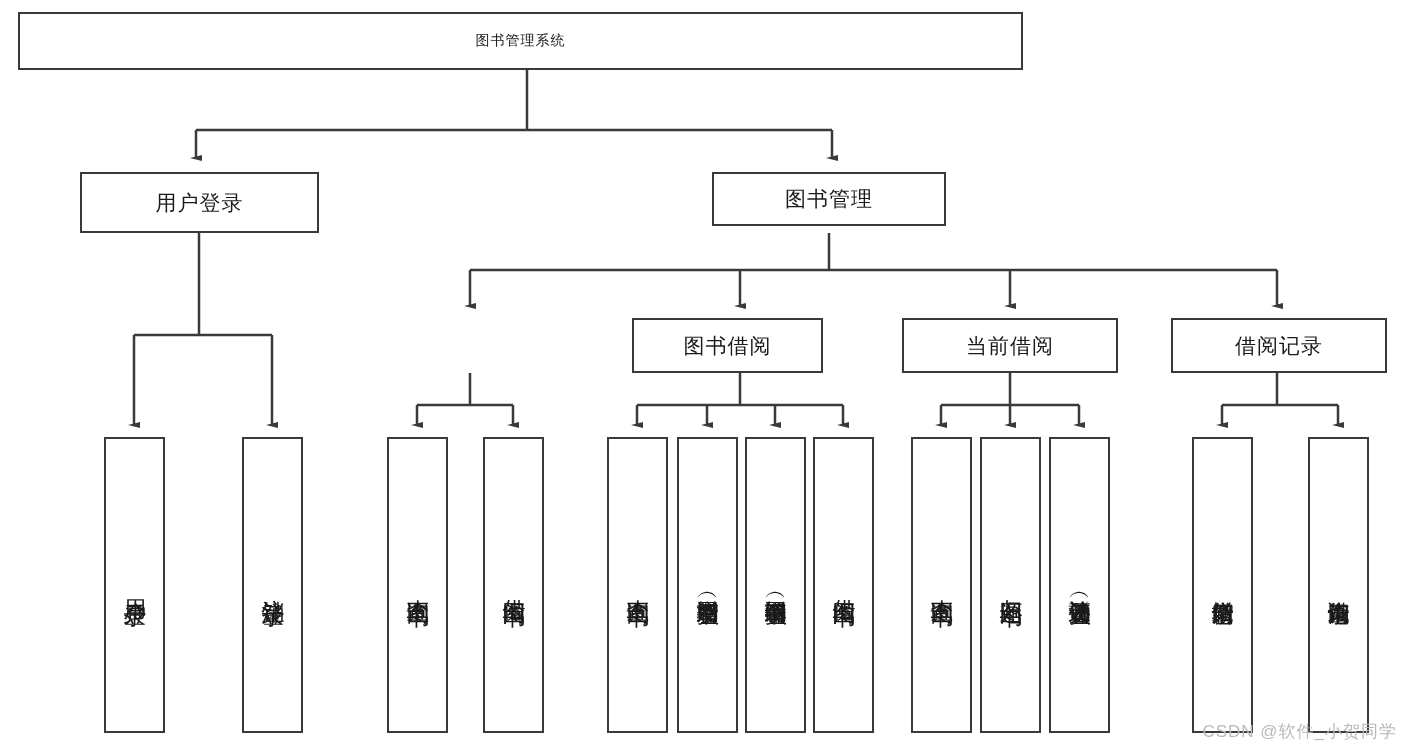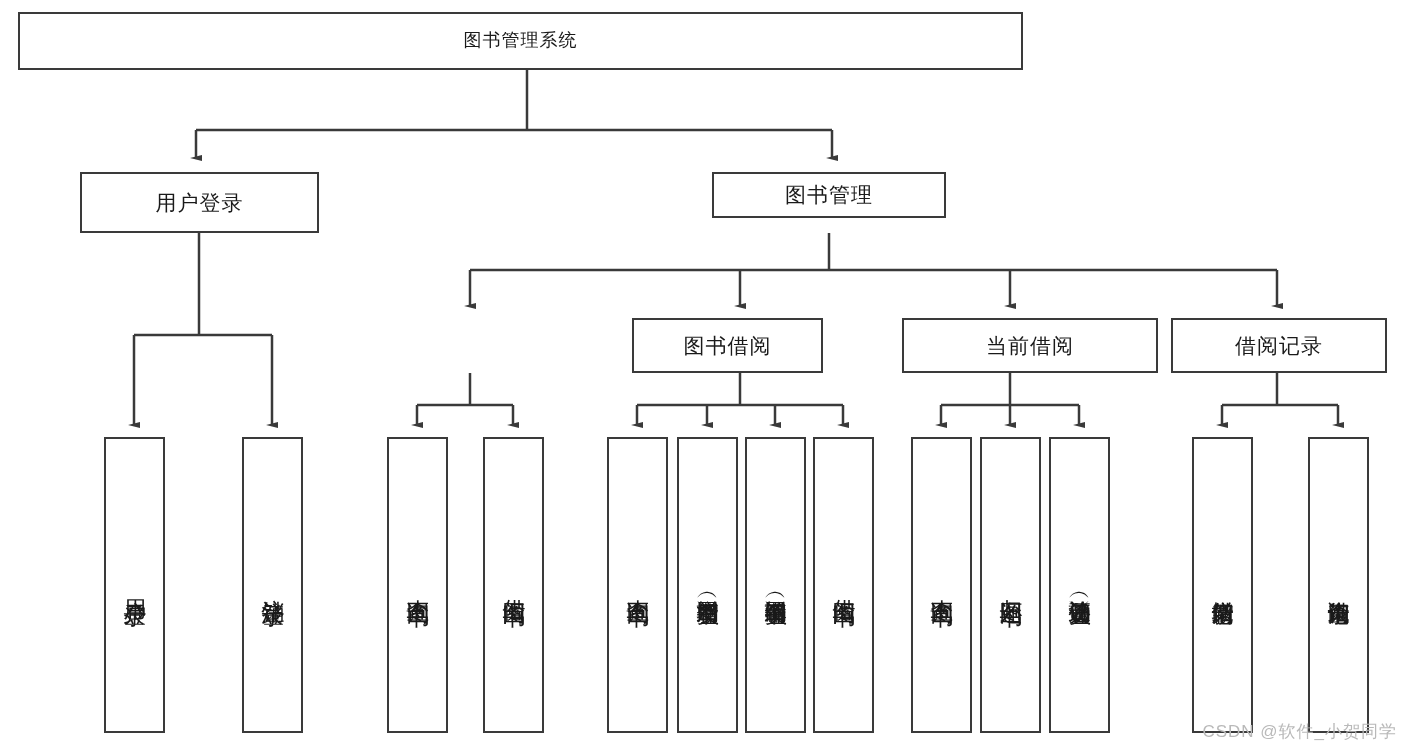--- a/index.html
+++ b/index.html
@@ -16,21 +16,21 @@
     align-items:center;
     justify-content:center;
     color:#1a1a1a;
     z-index:2;
   }
   .node.h{
     font-size:21px;
     letter-spacing:1px;
     line-height:1.2;
   }
-  .node.root{font-size:18px;font-family:Liberation Serif, serif;}
+  .node.root{font-size:14px;font-family:Liberation Serif, serif;}
   .node.v{
     writing-mode:vertical-rl;
     text-orientation:upright;
     font-size:23px;
     line-height:1.12;
     letter-spacing:2px;
     padding:6px 0;
     white-space:nowrap;
   }
   .node.v.tall{font-size:22px;letter-spacing:0.5px;}
@@ -106,28 +106,28 @@
     </g>
   </svg>
 
   <div class="node h root" style="left:18px;top:12px;width:1005px;height:58px;">
     <span>图书管理系统</span>
   </div>
 
   <div class="node h" style="left:80px;top:172px;width:239px;height:61px;">
     <span>用户登录</span>
   </div>
-  <div class="node h" style="left:712px;top:172px;width:234px;height:46px;align-items:center;">
+  <div class="node h" style="left:712px;top:172px;width:234px;height:54px;align-items:center;">
     <span>图书管理</span>
   </div>
 
   <div class="node h" style="left:632px;top:318px;width:191px;height:55px;">
     <span>图书借阅</span>
   </div>
-  <div class="node h" style="left:902px;top:318px;width:256px;height:55px;">
+  <div class="node h" style="left:902px;top:318px;width:216px;height:55px;">
     <span>当前借阅</span>
   </div>
   <div class="node h" style="left:1171px;top:318px;width:216px;height:55px;justify-content:center;">
     <span>借阅记录</span>
   </div>
 
   <div class="node v" style="left:104px;top:437px;width:61px;height:296px;">
     <span class="vlabel">用户登录</span>
   </div>
   <div class="node v" style="left:242px;top:437px;width:61px;height:296px;">

